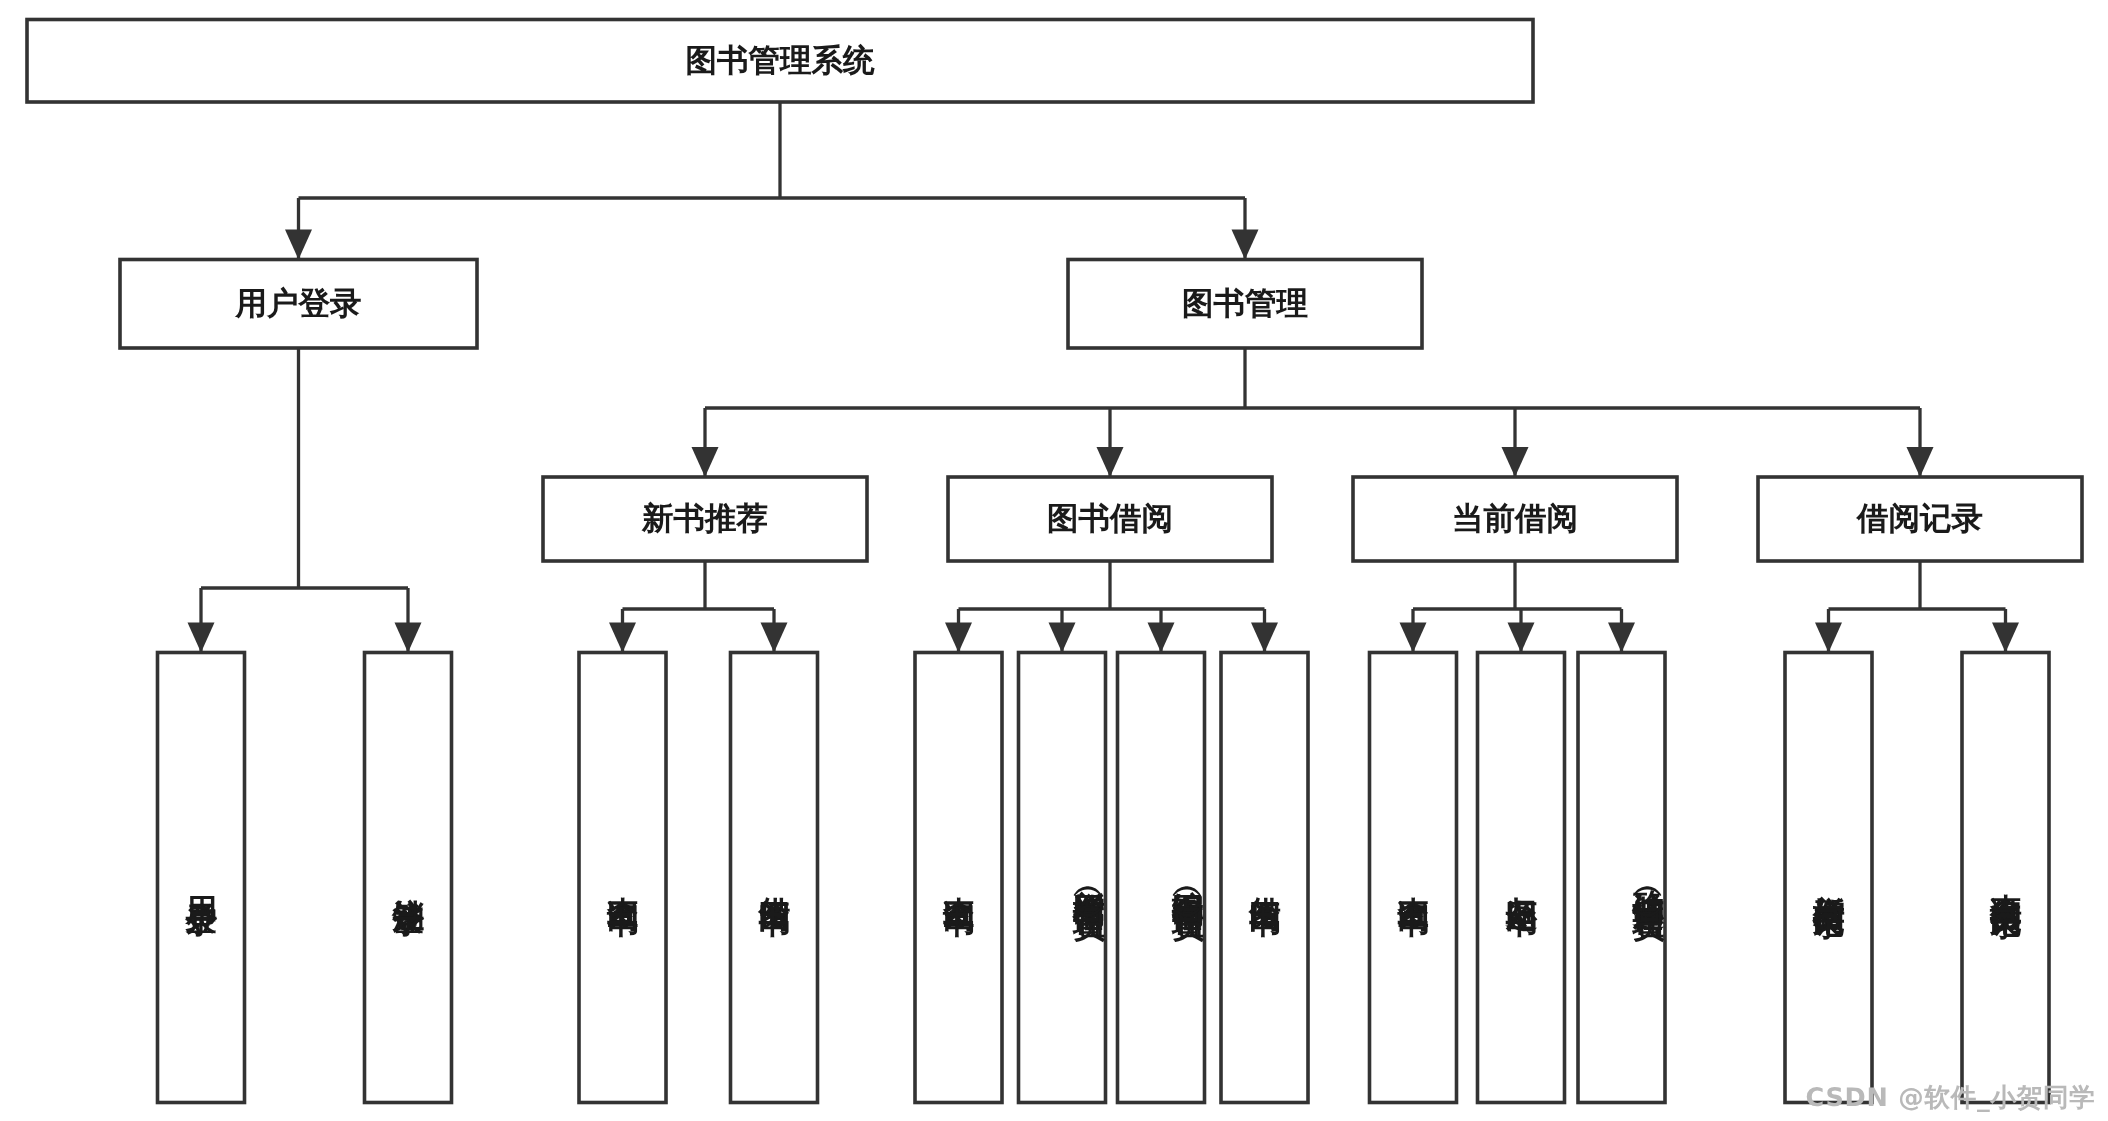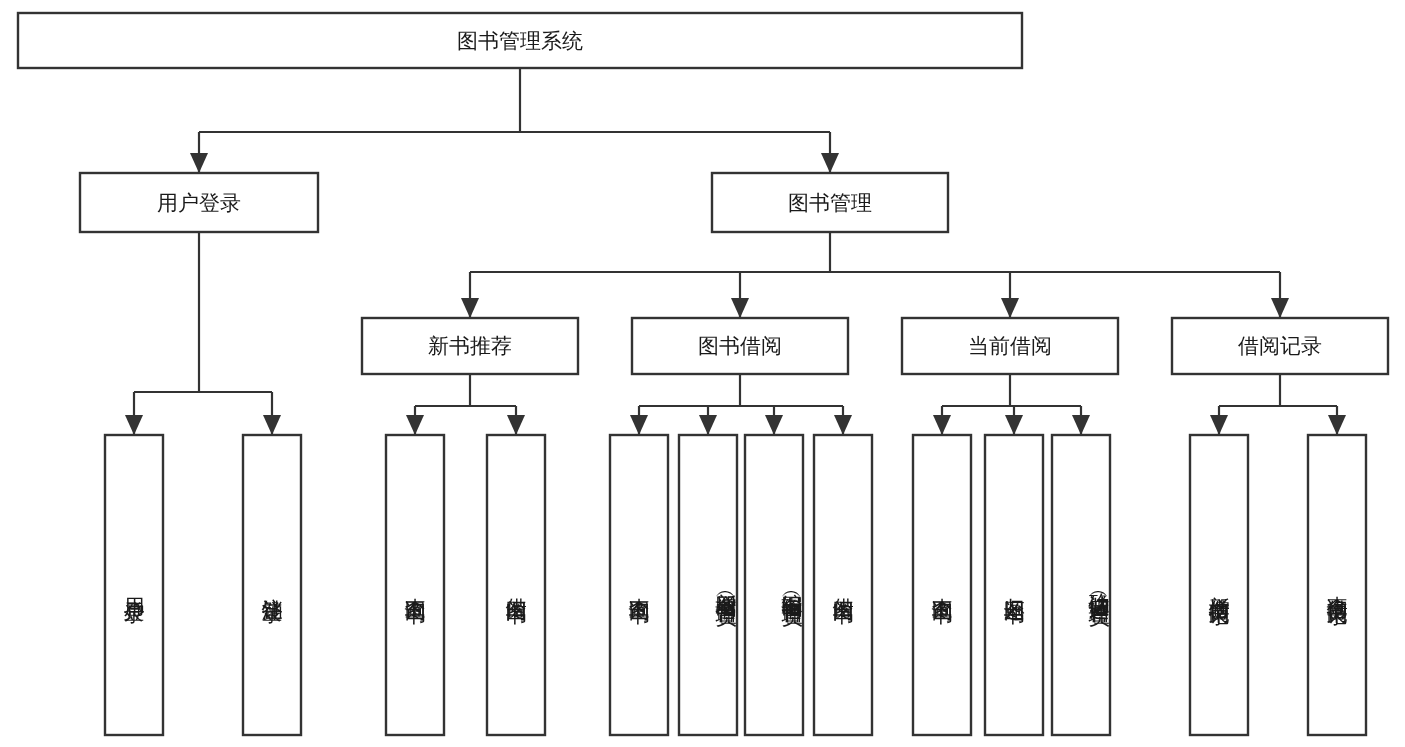--- a/index.html
+++ b/index.html
@@ -9,20 +9,21 @@
   }
   body {
     font-family: "DejaVu Sans", "Liberation Sans", sans-serif;
   }
   #stage {
     position: relative;
     width: 1405px;
     height: 747px;
     background: #ffffff;
     overflow: hidden;
+    font-weight: bold;
   }
   #diagram-svg {
     position: absolute;
     left: 0;
     top: 0;
     width: 1405px;
     height: 747px;
   }
   .node-box {
     fill: #ffffff;
@@ -174,14 +175,15 @@
       <div class="leaf-label" style="left: 679px; top: 443px; width: 58px; height: 284px; align-items: flex-start;">新增图书（管理员）</div>
       <div class="leaf-label" style="left: 745px; top: 443px; width: 58px; height: 284px; align-items: flex-start;">编辑图书（管理员）</div>
       <div class="leaf-label" style="left: 814px; top: 443px; width: 58px; height: 284px; align-items: center;">借阅图书</div>
       <div class="leaf-label" style="left: 913px; top: 443px; width: 58px; height: 284px; align-items: center;">查询图书</div>
       <div class="leaf-label" style="left: 985px; top: 443px; width: 58px; height: 284px; align-items: center;">归还图书</div>
       <div class="leaf-label" style="left: 1052px; top: 443px; width: 58px; height: 284px; align-items: flex-start;">确认归还（管理员）</div>
       <div class="leaf-label" style="left: 1190px; top: 443px; width: 58px; height: 284px; align-items: center;">新增借阅记录</div>
       <div class="leaf-label" style="left: 1308px; top: 443px; width: 58px; height: 284px; align-items: center;">查询借阅记录</div>
     </div>
 
+  <div class="watermark">CSDN @软件_小贺同学</div>
 
 </div>
 
 </body></html>

